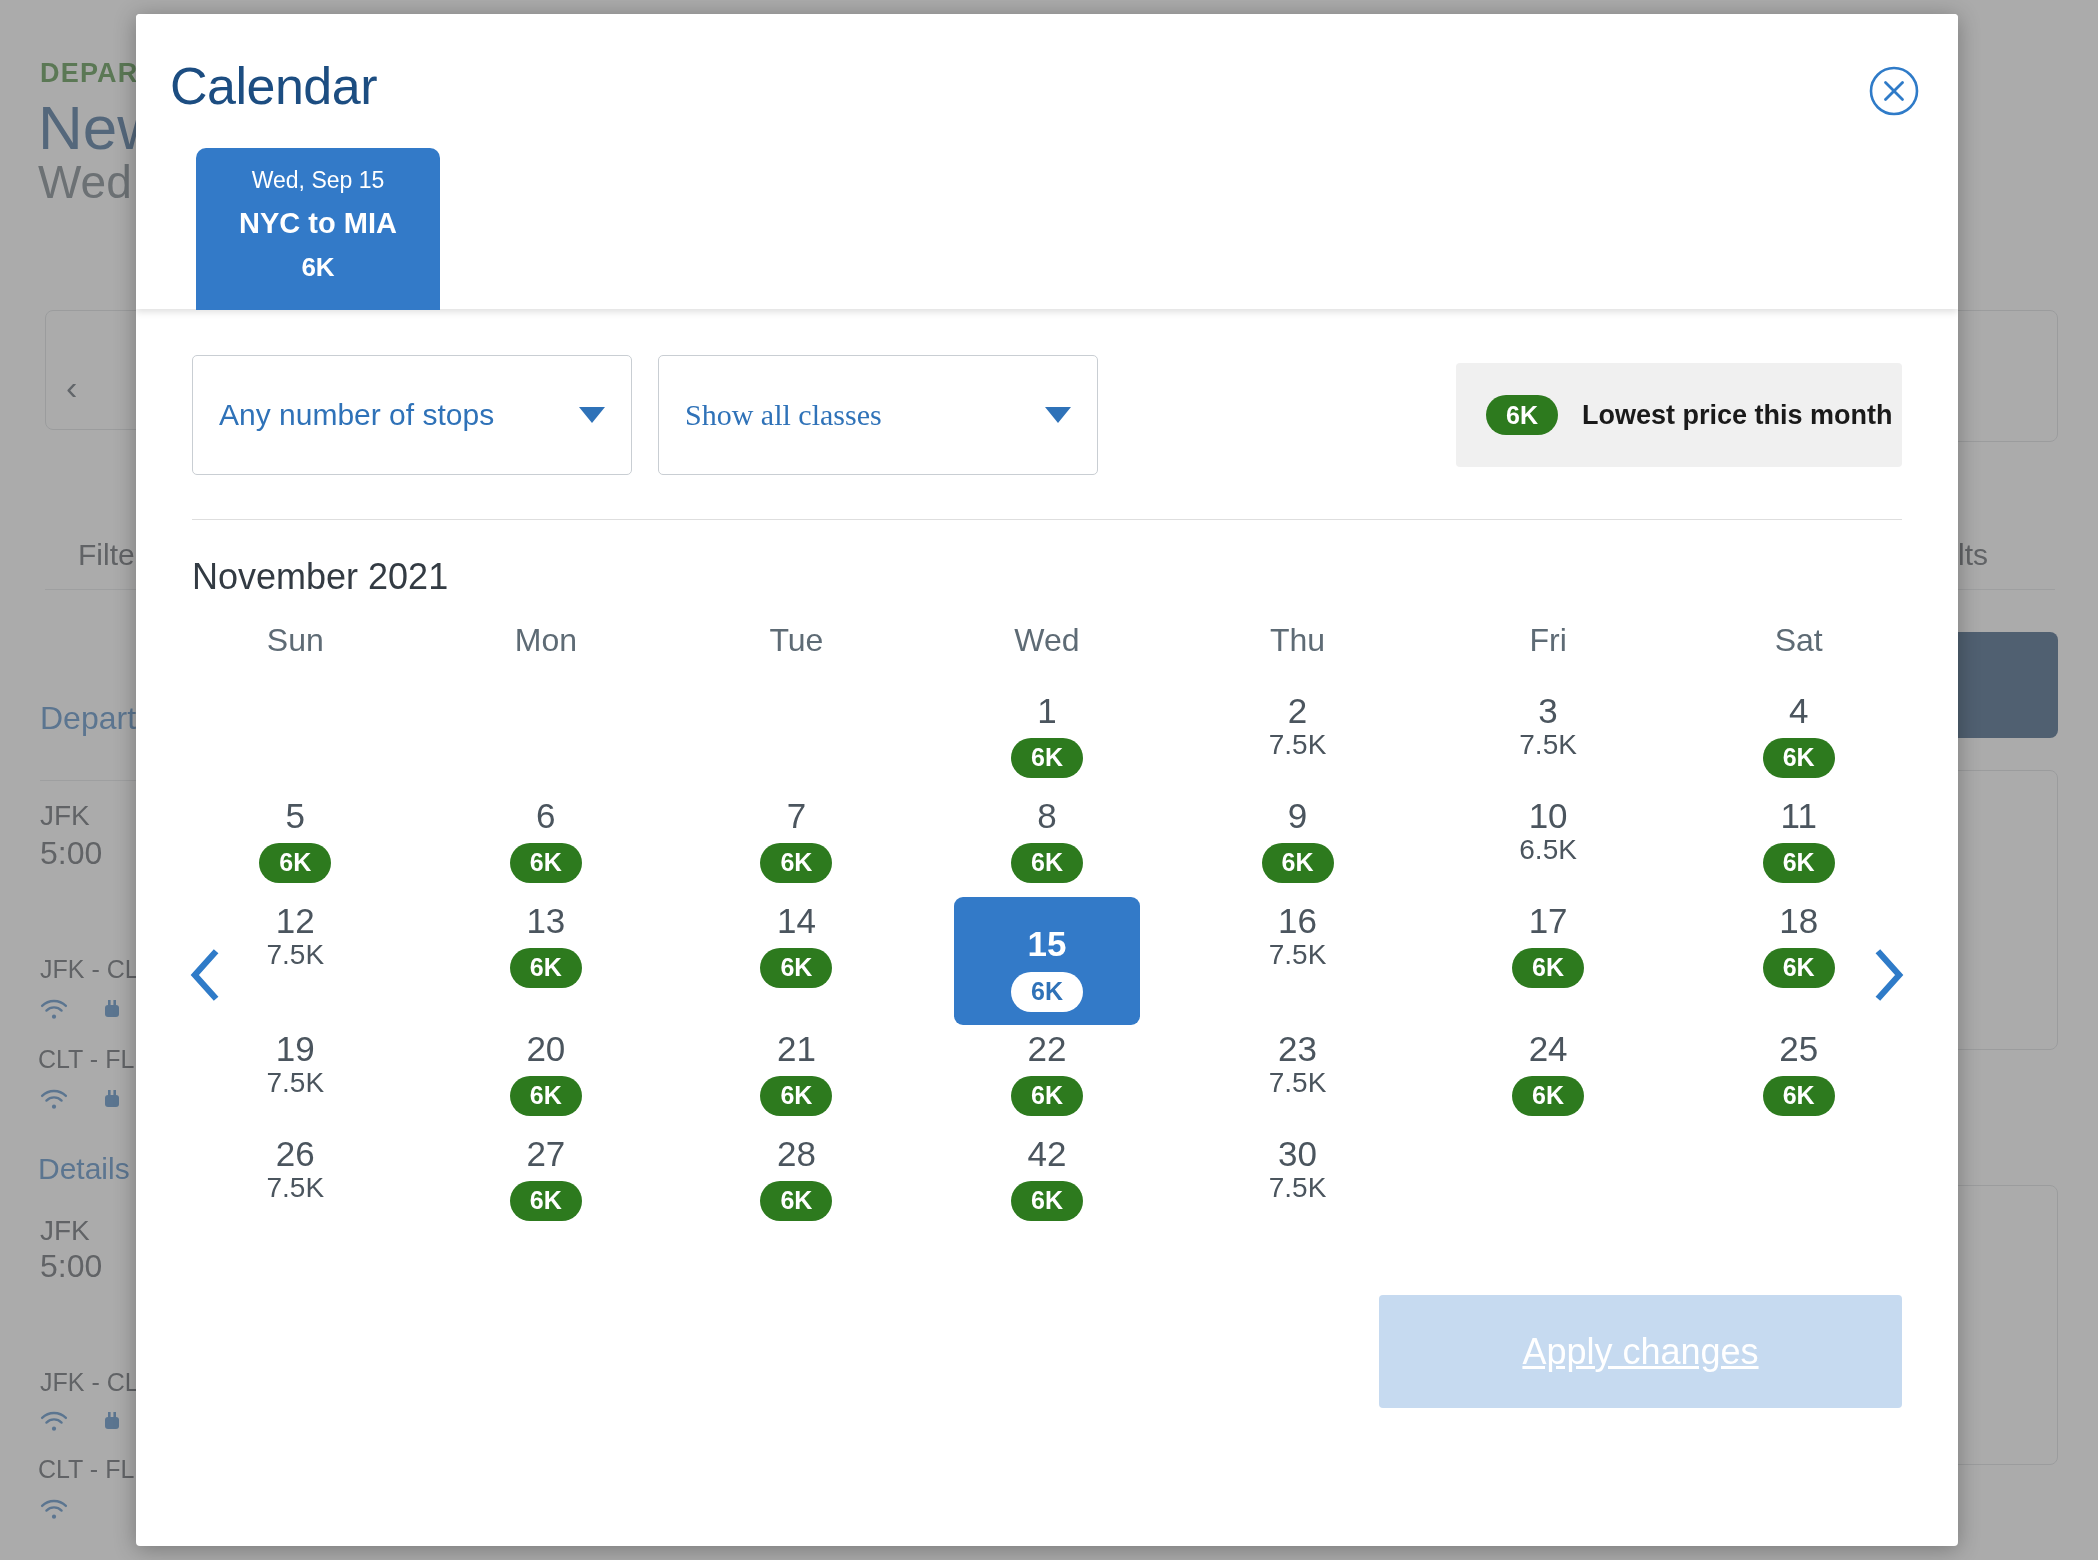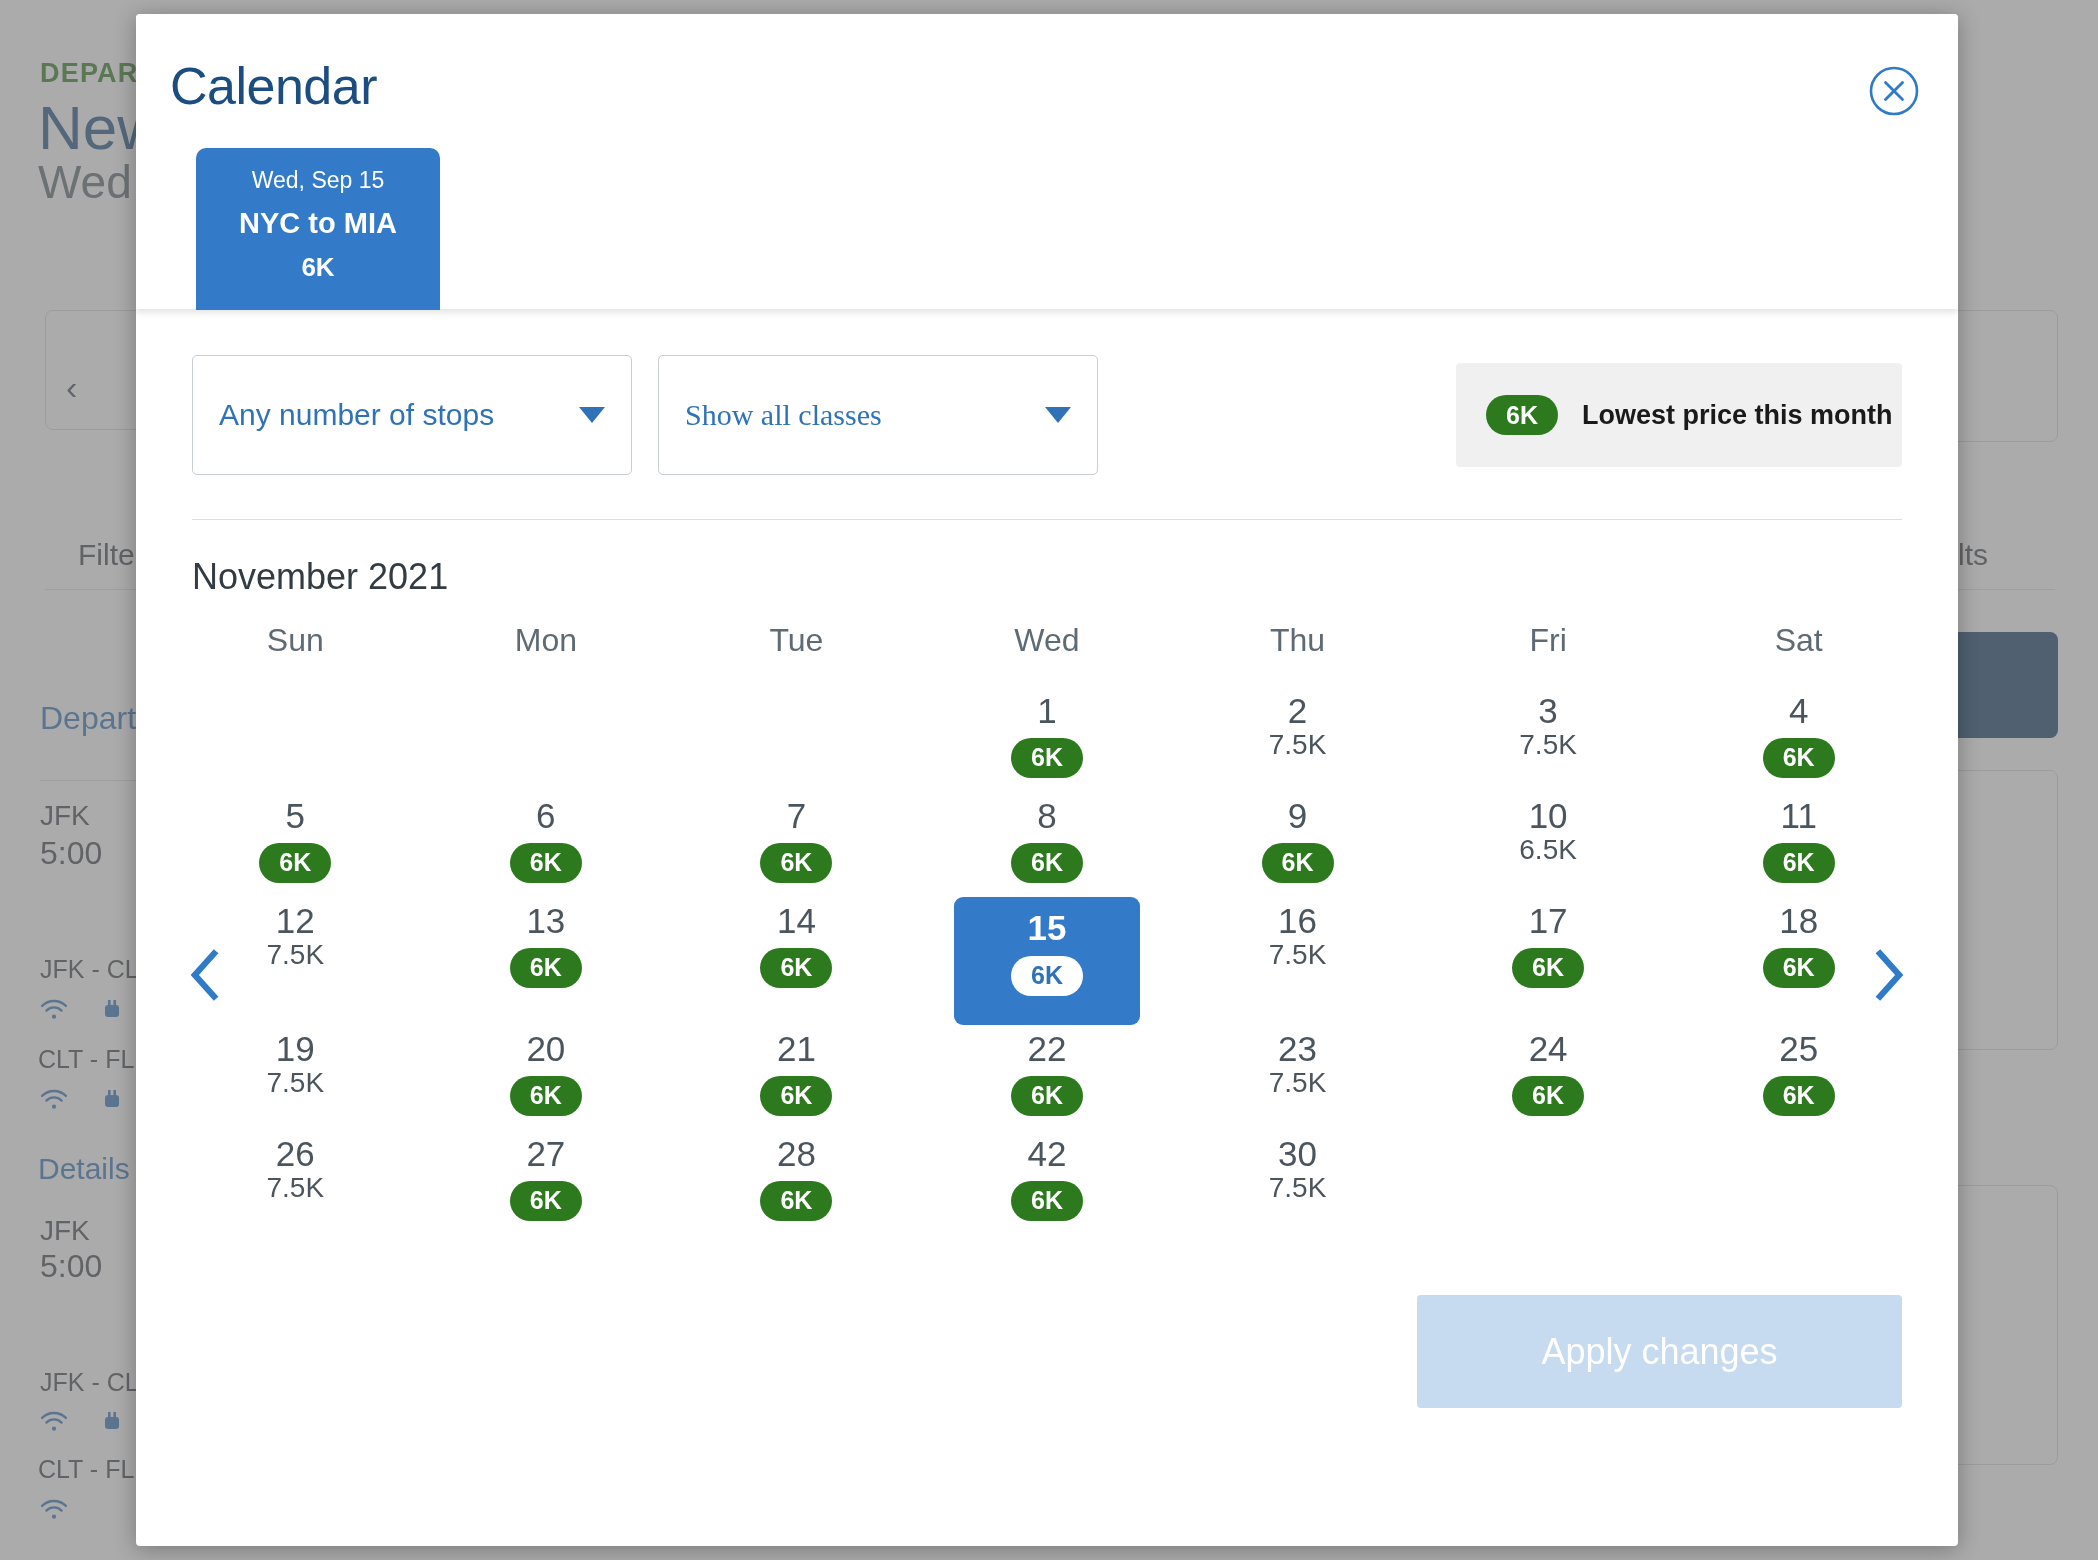--- a/index.html
+++ b/index.html
@@ -182,32 +182,33 @@
   .daycell {
     position: relative; width: 186px; margin: 0 auto;
     padding-top: 6px; border-radius: 9px;
   }
   .daynum { font-size: 35px; color: #4b555e; font-weight: 400; line-height: 1.02; }
   .dayprice { font-size: 28px; color: #4b555e; }
   .daycell .pill { margin-top: 9px; }
   .daycell.selected {
     background: #337ac8; height: 128px; padding-top: 13px;
   }
-  .daycell.selected .daynum { color: #fff; font-weight: bold; }
+  .daycell.selected .daynum { color: #fff; font-weight: bold; margin-top: 16px; }
   .daycell.selected .pill {
     background: #fff; color: #2f72b8; margin-top: 10px;
   }
   .daycell.empty { visibility: hidden; }
 
   .apply-row { display: flex; justify-content: flex-end; margin: 60px 22px 0 22px; }
   .apply-btn {
-    width: 485px; height: 113px; border: none; border-radius: 4px;
+    width: 523px; height: 113px; border: none; border-radius: 4px;
     background: #c6daf0; color: #ffffff;
     font-size: 36px; font-family: "Liberation Sans", sans-serif; font-weight: 400;
     cursor: pointer;
+    text-decoration: underline;
   }
 </style>
 </head>
 <body>
 
 <div id="backdrop">
   <div id="bg-content">
     <div class="bg-depart-label">DEPARTING FLIGHT</div>
     <div class="bg-route">New York to Miami</div>
     <div class="bg-date">Wed, Sep 15</div>

